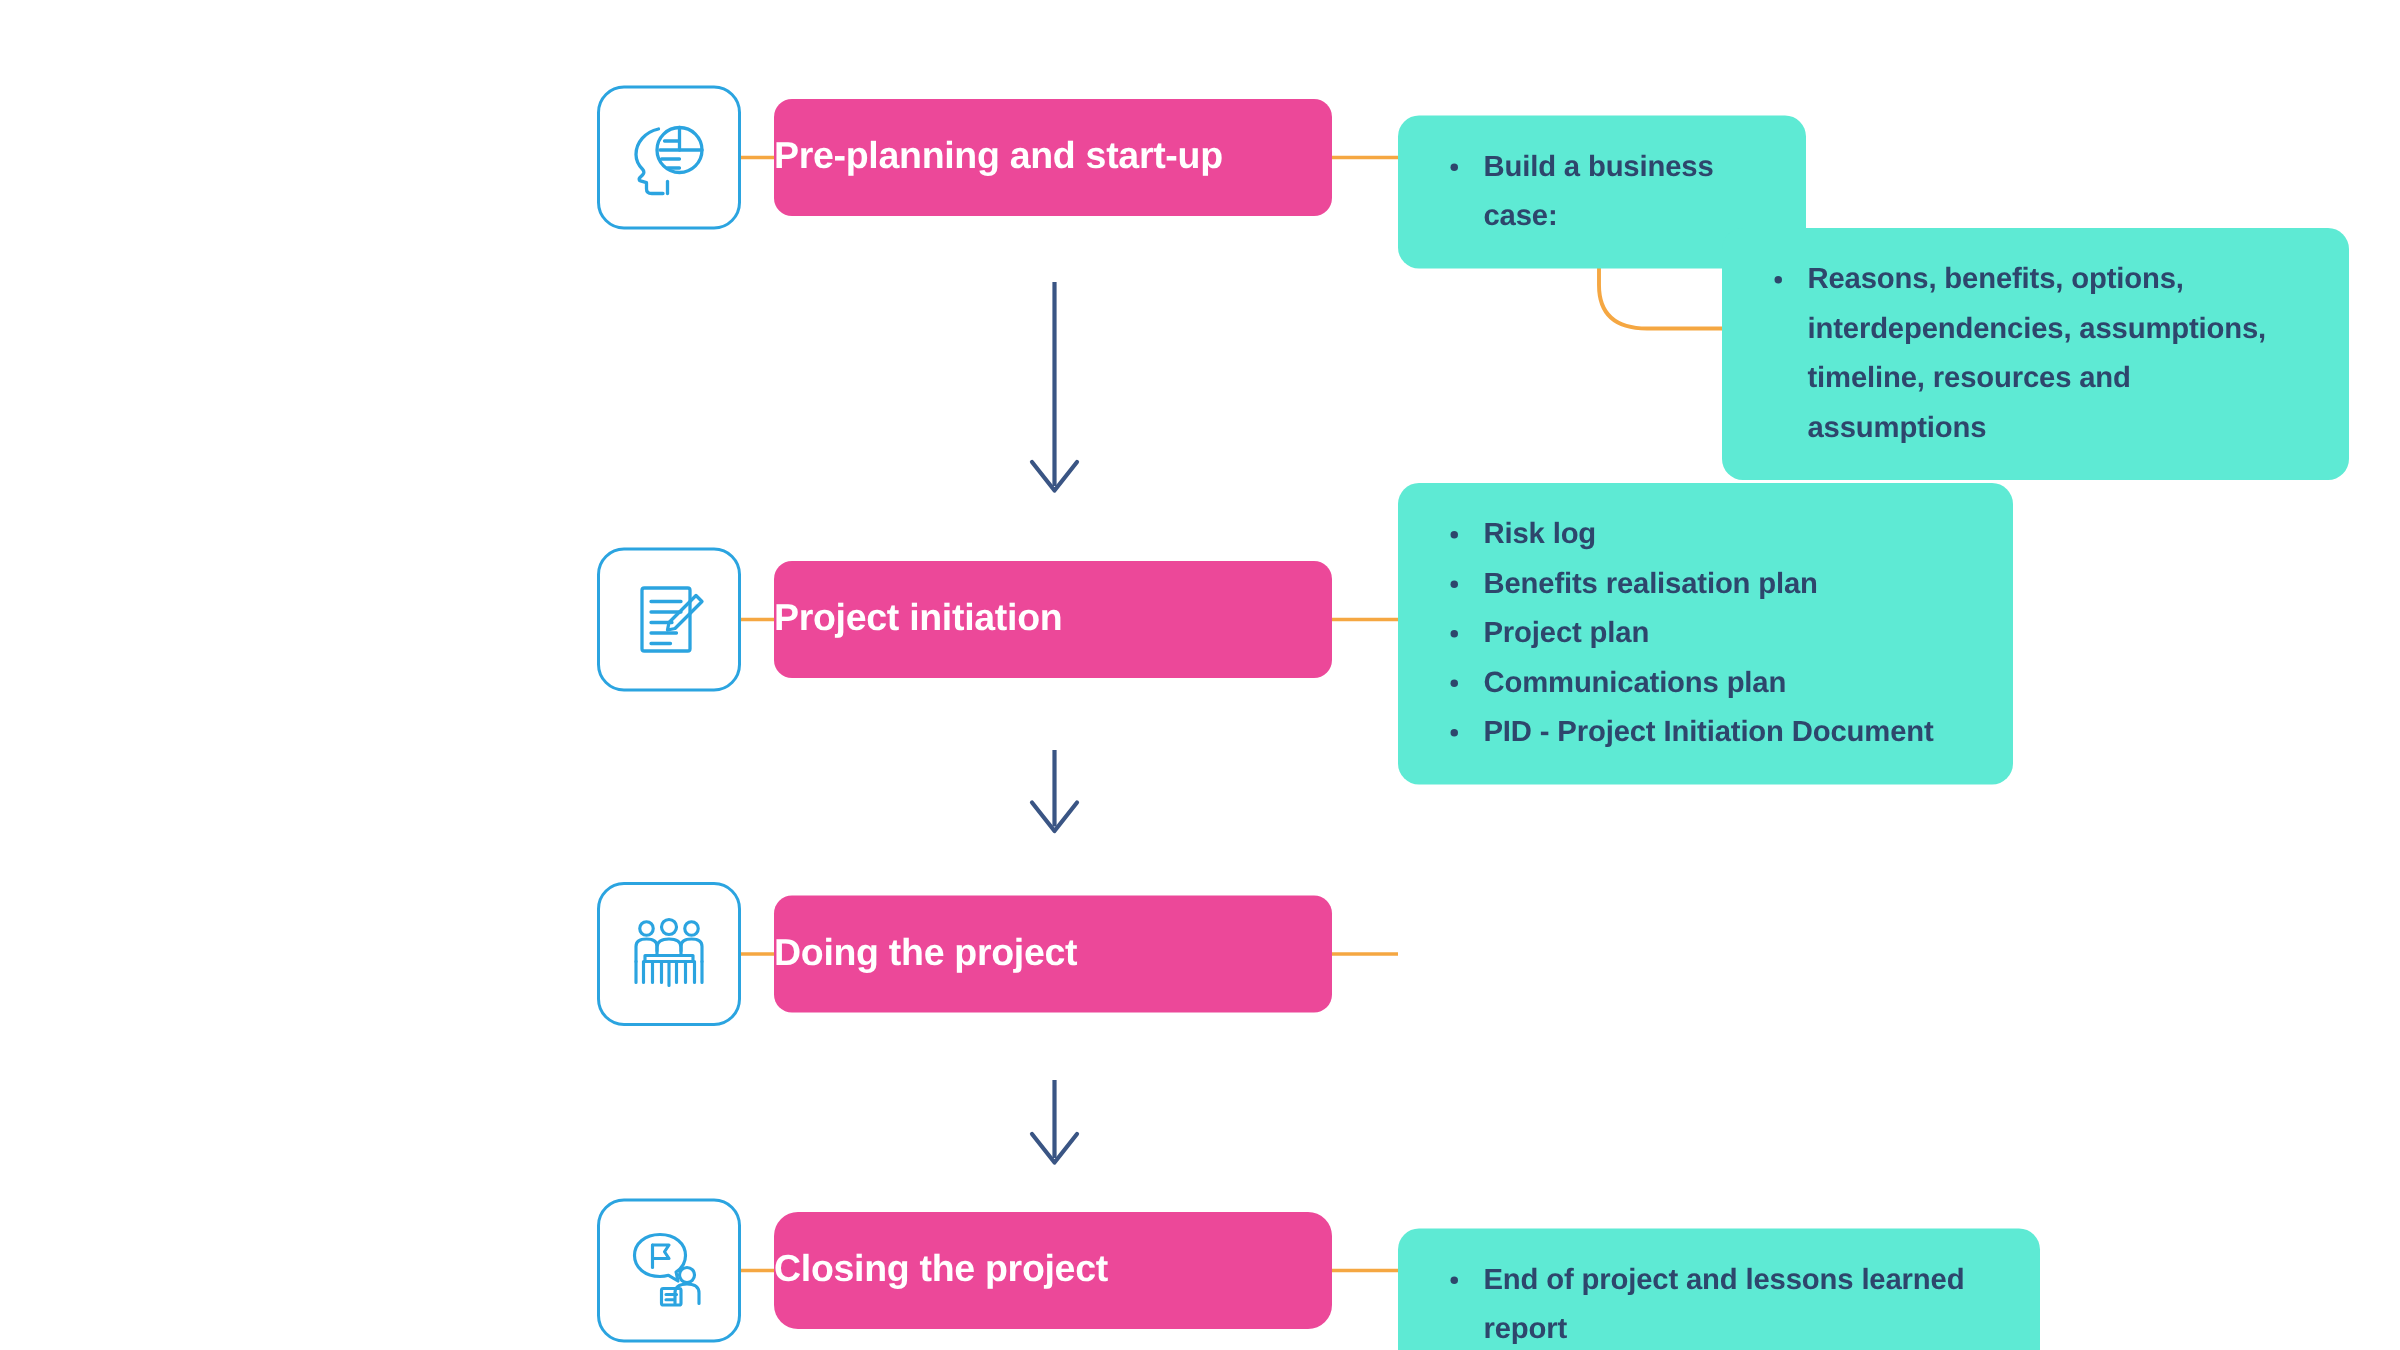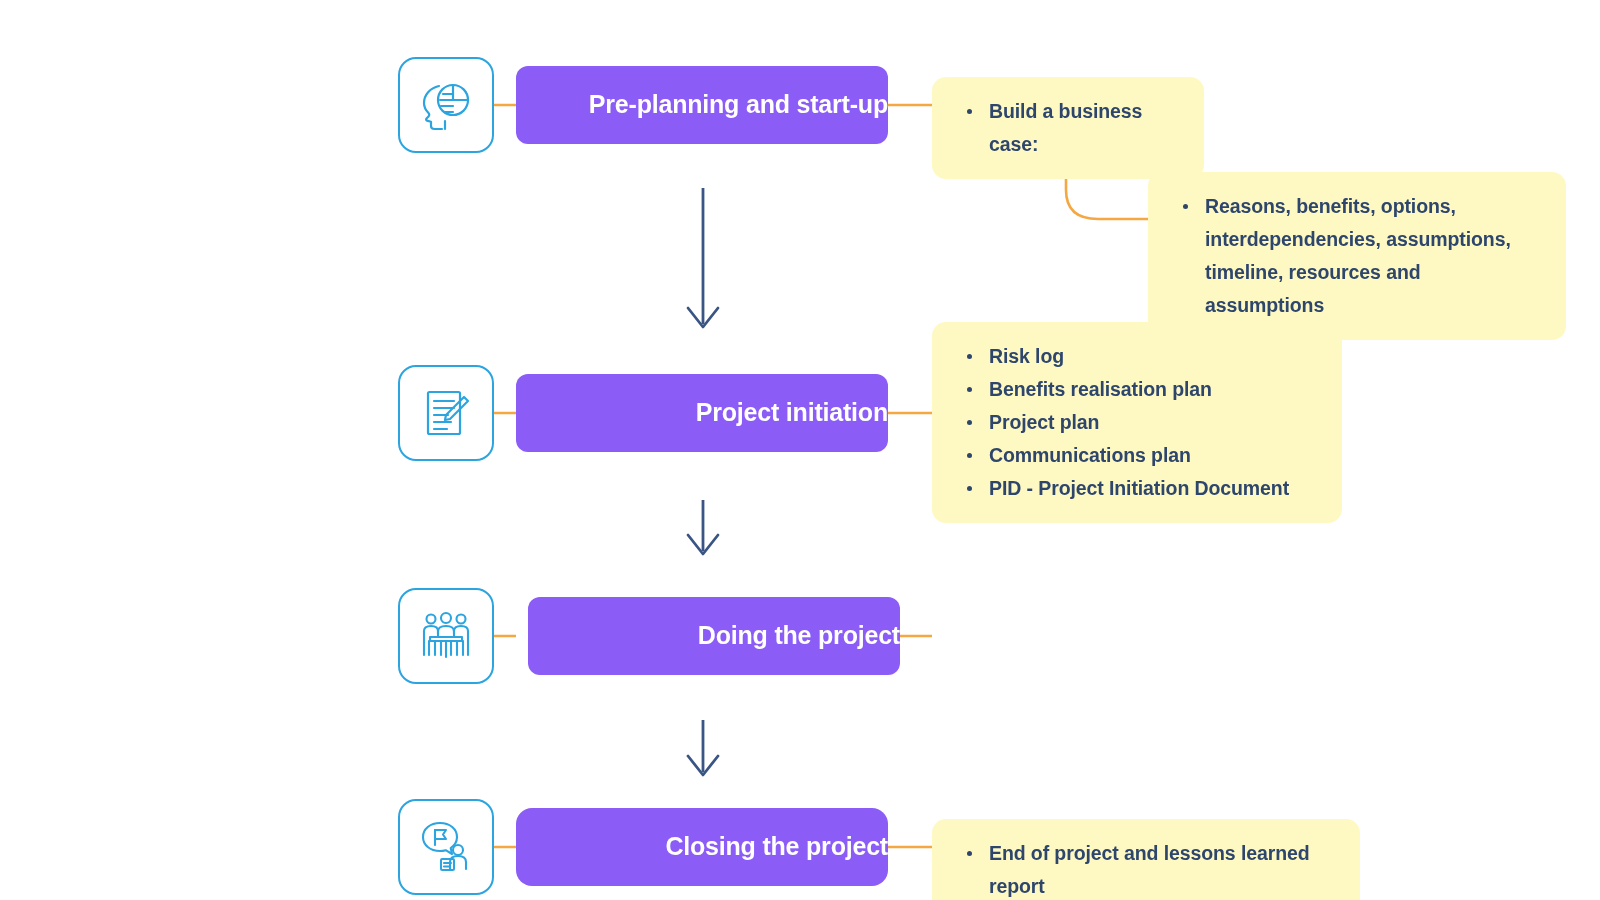--- a/index.html
+++ b/index.html
@@ -42,40 +42,40 @@
     align-items: center;
     justify-content: center;
   }
   .icon-tile svg { display: block; }
 
   
   .stage-bar {
     position: absolute;
     height: 78px;
     width: 372px;
-    background: #8b5cf6;
+    background: #ec4899;
     border-radius: 12px;
     display: flex;
     align-items: center;
-    justify-content: flex-end;
+    justify-content: flex-start;
     box-sizing: border-box;
   }
   .stage-bar .stage-label {
     color: #ffffff;
     font-size: 25px;
     font-weight: bold;
     letter-spacing: -0.2px;
     text-align: center;
     line-height: 1.1;
   }
 
   
   .callout {
     position: absolute;
-    background: #fef9c3;
+    background: #5eead4;
     border-radius: 14px;
     box-sizing: border-box;
     padding: 18px 26px 18px 30px;
   }
   .callout ul {
     margin: 0;
     padding: 0;
     list-style: none;
   }
   .callout li {
@@ -144,21 +144,21 @@
     </span>
   </div>
   <div class="stage-bar" style="left:516px; top:66px;">
     <span class="stage-label">Pre-planning and start-up</span>
   </div>
   <div class="callout" style="left:932px; top:77px; width:272px;">
     <ul>
       <li>Build a business case:</li>
     </ul>
   </div>
-  <div class="callout" style="left:1148px; top:152px; width:418px;margin-top:20px;">
+  <div class="callout" style="left:1148px; top:152px; width:418px;">
     <ul>
       <li>
         <span class="multi-line">Reasons, benefits, options,</span>
         <span class="multi-line">interdependencies, assumptions,</span>
         <span class="multi-line">timeline, resources and assumptions</span>
       </li>
     </ul>
   </div>
 
   <div class="icon-tile" style="left:398px; top:365px;">
@@ -190,21 +190,21 @@
         <circle cx="29" cy="11" r="5"></circle>
         <circle cx="44" cy="12" r="4.5"></circle>
         <path d="M7 34 L7 24 C7 20.5 9.5 19 14 19 C18.5 19 21 20.5 21 24 L21 27"></path>
         <path d="M37 27 L37 24 C37 20.5 39.5 19 44 19 C48.5 19 51 20.5 51 24 L51 34"></path>
         <path d="M21 29 L21 24.5 C21 21 24 19 29 19 C34 19 37 21 37 24.5 L37 29"></path>
         <path d="M13 30 L45 30 L45 34 L13 34 Z"></path>
         <path d="M7 34 L7 48 M12 34 L12 48 M18 34 L18 48 M24 34 L24 48 M29 34 L29 50 M34 34 L34 48 M40 34 L40 48 M46 34 L46 48 M51 34 L51 48"></path>
       </svg>
     </span>
   </div>
-  <div class="stage-bar" style="left:516px; top:597px;margin-left:12px;">
+  <div class="stage-bar" style="left:516px; top:597px;">
     <span class="stage-label">Doing the project</span>
   </div>
 
   <div class="icon-tile" style="left:398px; top:799px;">
     <span>
       <svg width="60" height="60" viewBox="0 0 60 60" fill="none" stroke="#2BA4E0" stroke-width="2.1" stroke-linecap="round" stroke-linejoin="round">
         <path d="M24 6 C14 6 7 12 7 20 C7 28 14 34 24 34 C26 34 28 33.7 29.7 33.2 L36 37 L34.7 31 C38.6 28.4 41 24.5 41 20 C41 12 34 6 24 6 Z"></path>
         <path d="M19 13 L19 28"></path>
         <path d="M19 13 L30 13 L27 17.5 L30 22 L19 22"></path>
         <circle cx="42" cy="33" r="5"></circle>

